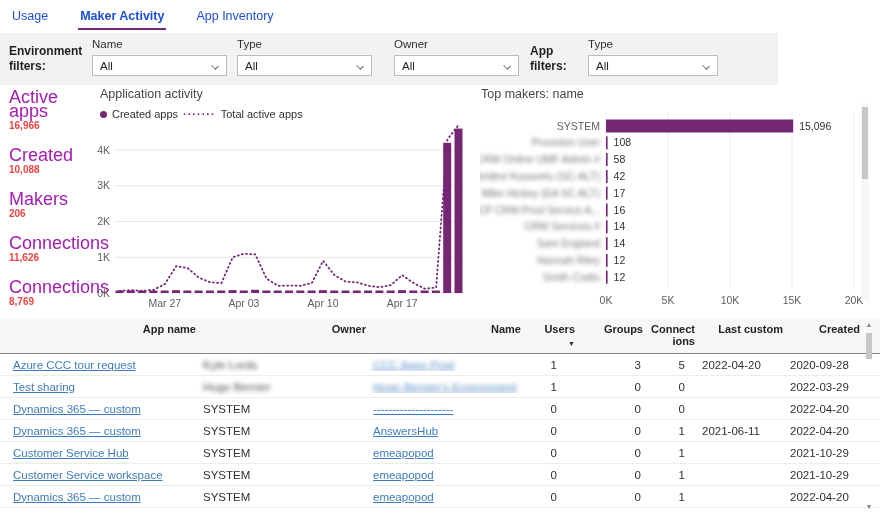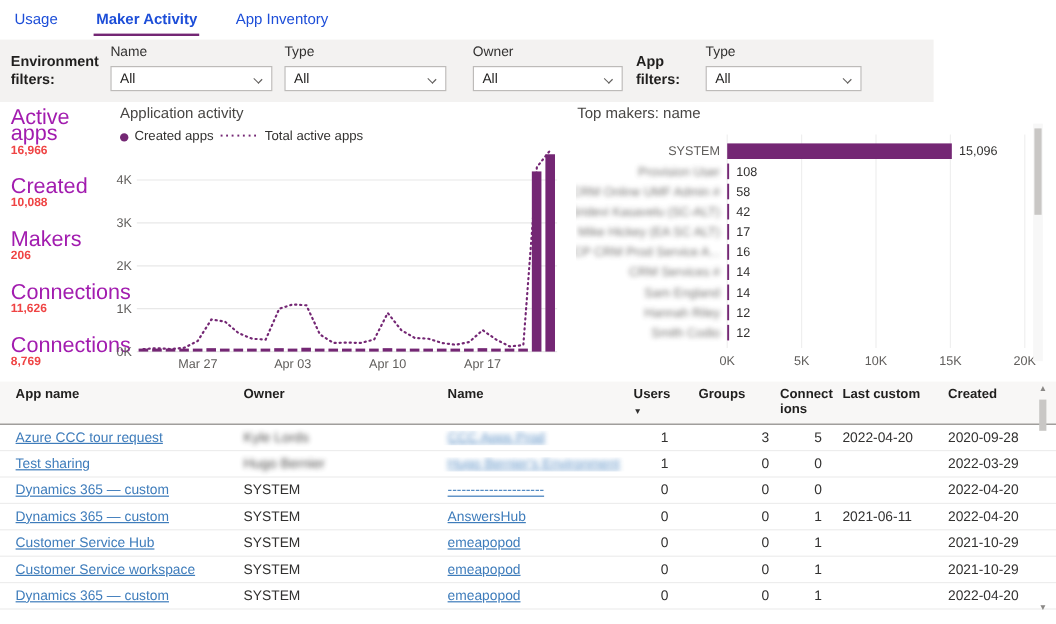--- a/index.html
+++ b/index.html
@@ -38,21 +38,21 @@
 
   .blur { filter: blur(2.2px); opacity:.85; }
 
   
   .mk-scroll { position:absolute; left:861px; top:103px; width:8px; height:198px; background:#f7f7f7; }
   .mk-scroll .thumb { position:absolute; left:1px; top:4px; width:6px; height:72px; background:#c9c7c5; }
 
   
   .table { position:absolute; top:318px; left:0; width:880px; }
   .trow { display:grid; grid-template-columns:198px 170px 155px 54px 68px 52px 88px 77px; align-items:center; }
-  .thead { background:#f8f7f6; border-bottom:1px solid #8a8886; min-height:36px; align-items:start; }
+  .thead { background:#f8f7f6; border-bottom:1px solid #8a8886; min-height:36px; align-items:start;text-align:right; }
   .th { font-size:11px; font-weight:bold; color:#201f1e; padding:5px 2px 2px 5px; line-height:12px; position:relative; }
   .th:first-child { padding-left:13px; }
   .th.wrap { word-break:break-all; }
   .sort-arrow { display:block; font-size:7px; color:#323130; margin-top:3px; }
   .tbody-row { height:22px; border-bottom:1px solid #ededed; font-size:11.5px; color:#323130; }
   .td { padding:0 2px 0 5px; white-space:nowrap; overflow:hidden; }
   .td:first-child { padding-left:13px; }
   .td.num { text-align:right; }
   .td.u { padding-right:20px; } .td.g { padding-right:4px; } .td.c { padding-right:12px; }
   a.lnk { color:#3e7cbb; text-decoration:underline; cursor:pointer; }

